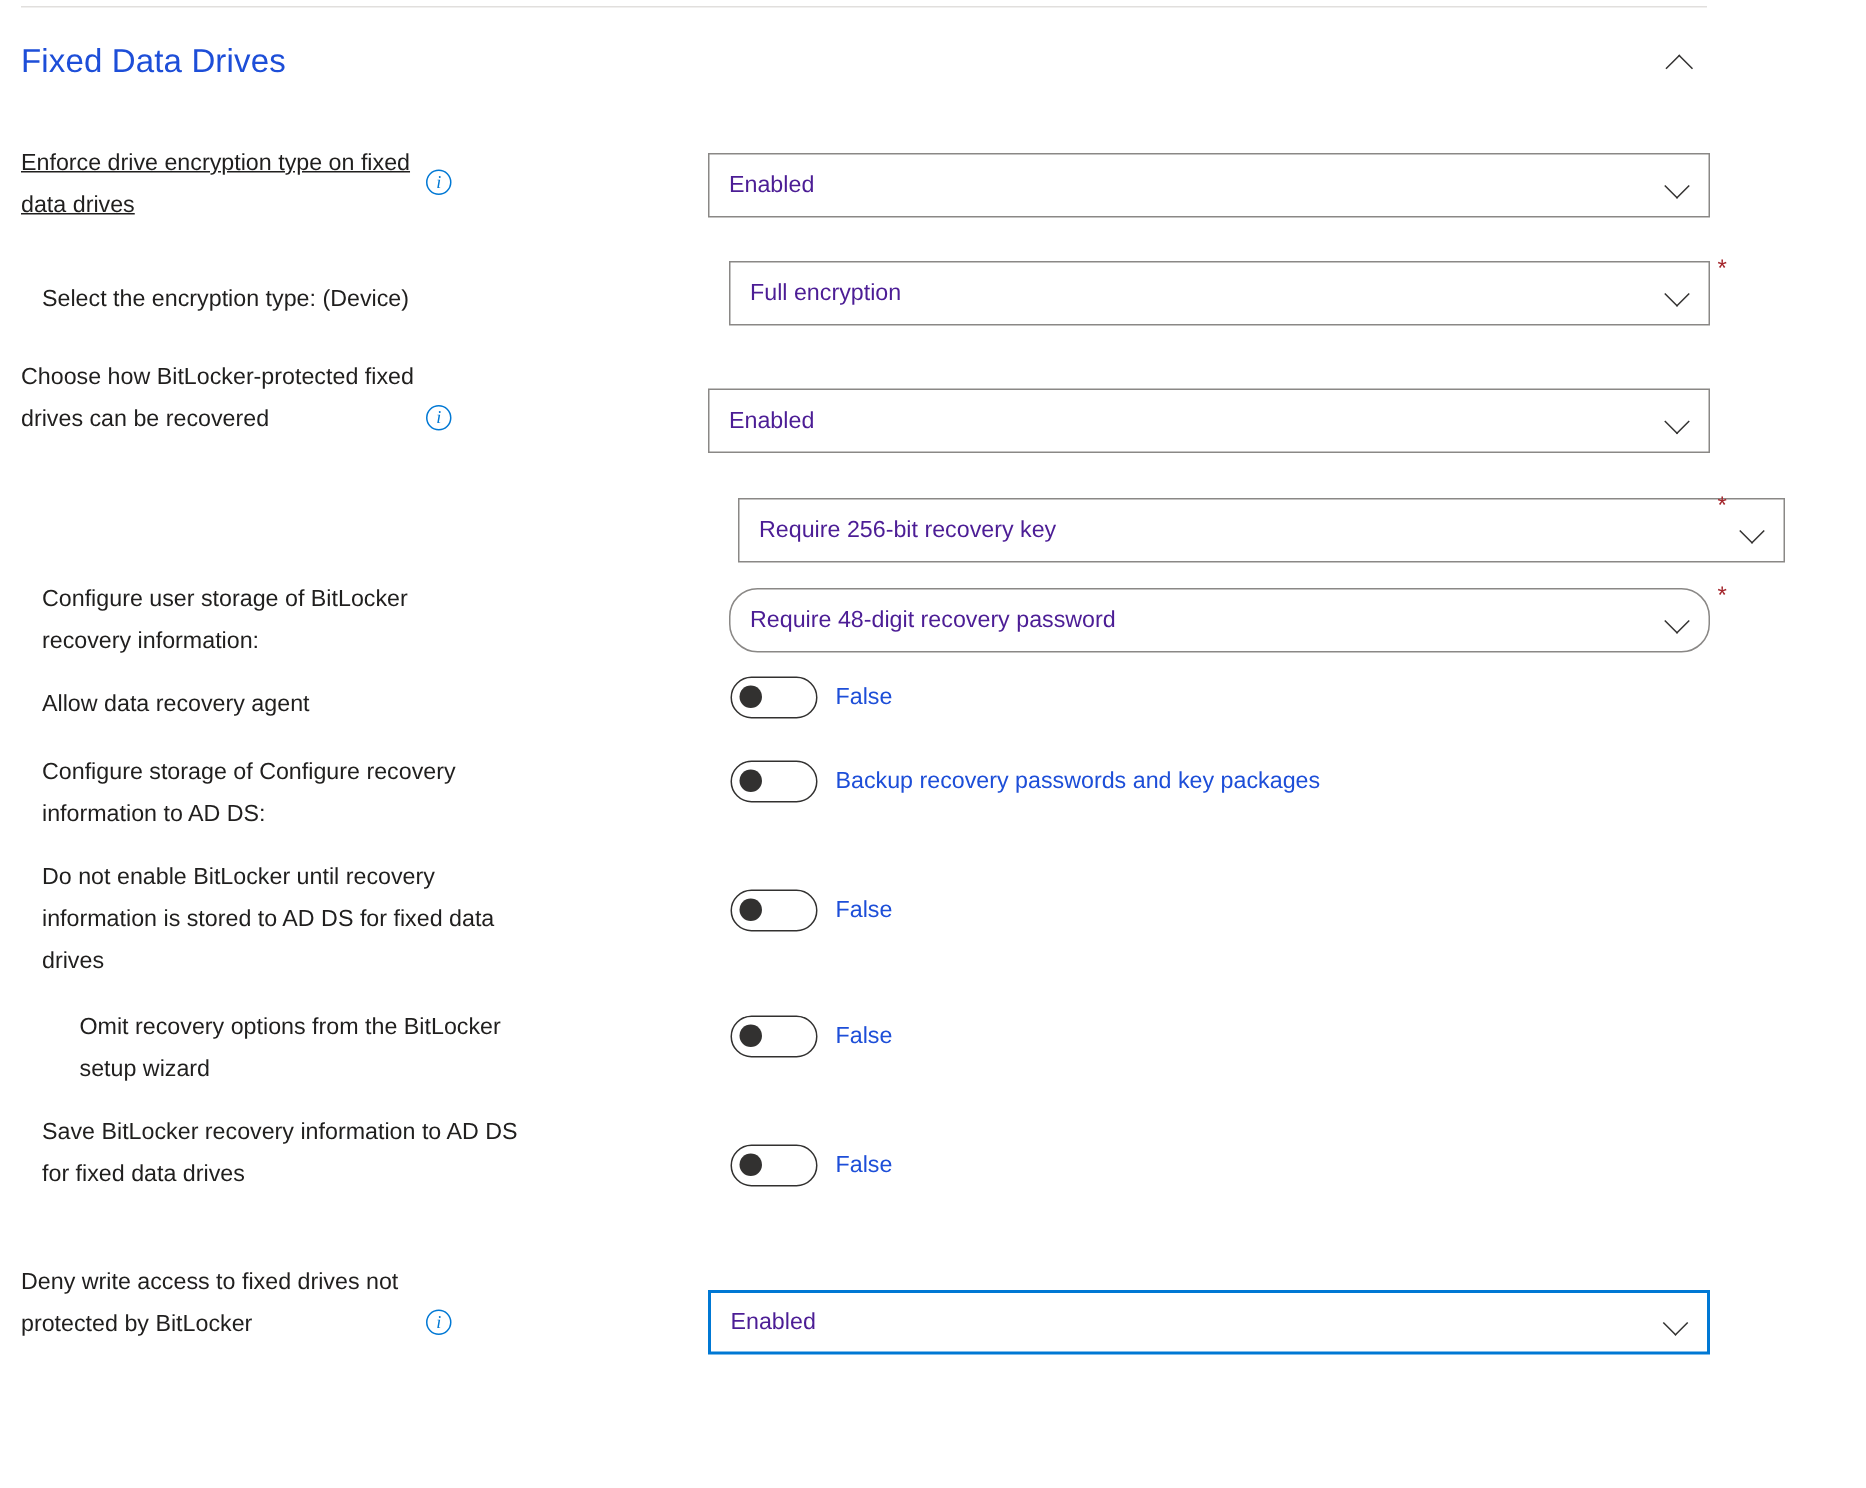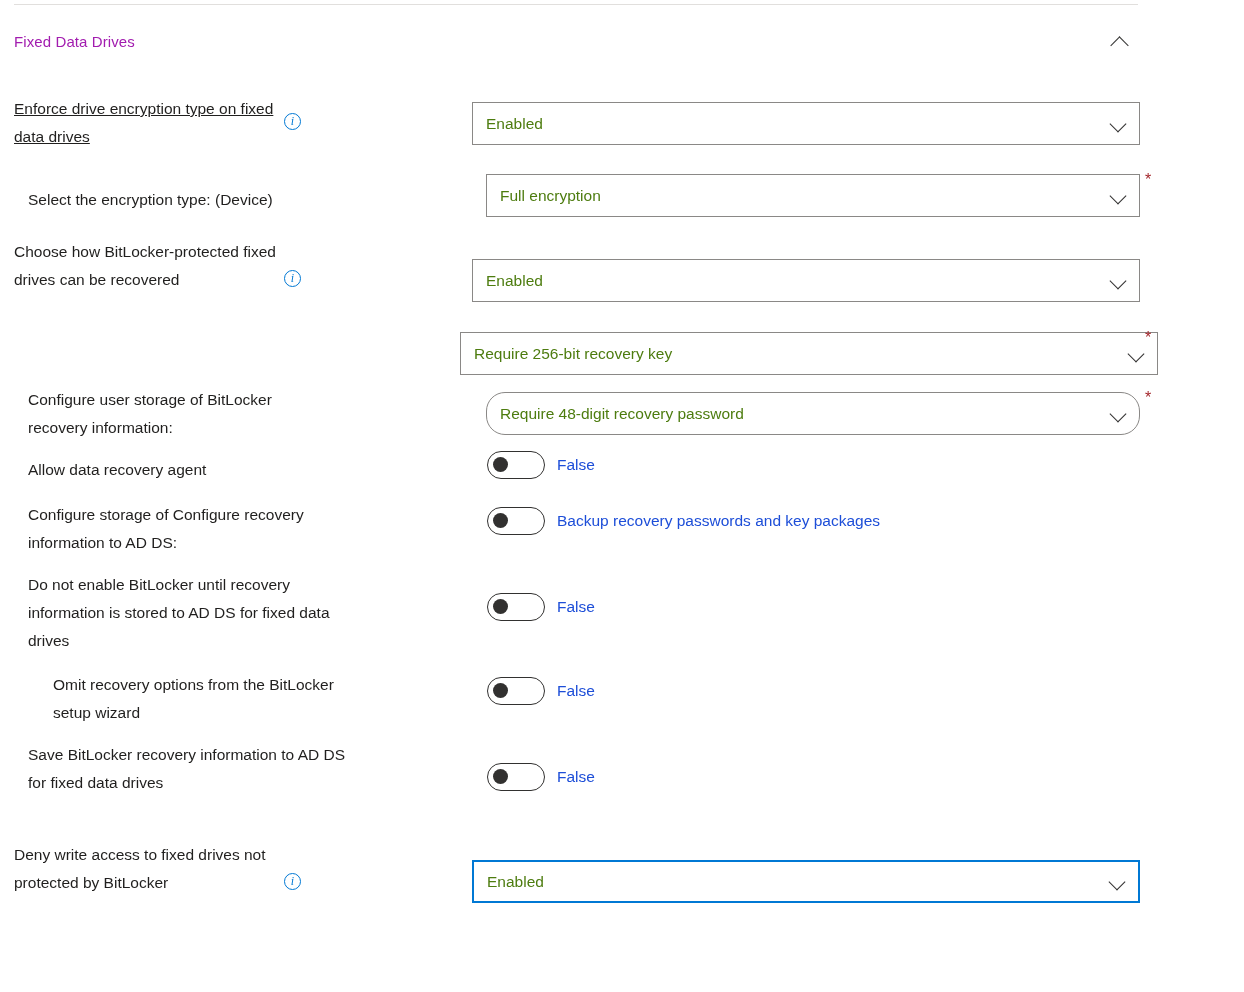--- a/index.html
+++ b/index.html
@@ -24,22 +24,22 @@
   }
   
   .section-header {
     position: absolute;
     left: 14px; top: 24px;
     width: 1124px; height: 34px;
     display: flex; align-items: center; justify-content: space-between;
     cursor: pointer;
   }
   .section-title {
-    font-size: 15px;
-    color: #a21caf;
+    font-size: 22px;
+    color: #1d4ed8;
     letter-spacing: 0.1px;
   }
   .chevron-up {
     width: 26px; height: 26px;
     position: relative;
     margin-right: 4px;
   }
   .chevron-up::before {
     content: "";
     position: absolute;
@@ -80,21 +80,21 @@
   
   .dropdown {
     position: absolute;
     height: 43px;
     border: 1px solid #8a8886;
     background: #ffffff;
     display: flex;
     align-items: center;
     padding: 0 12px 0 13px;
     font-size: 15.5px;
-    color: #4d7c0f;
+    color: #4c1d95;
     cursor: pointer;
   }
   .dropdown.focused {
     border: 2px solid #0078d4;
   }
   .dropdown .value {
     flex: 1;
     white-space: nowrap;
     overflow: hidden;
     text-overflow: ellipsis;
@@ -177,21 +177,21 @@
   <div class="row">
     <div class="label" style="left:14px; top:238px; width:262px;">Choose how BitLocker-protected fixed drives can be recovered</div>
     <div class="info-icon" style="left:284px; top:270px;">i</div>
     <div class="dropdown" style="left:472px; top:259px; width:668px;">
       <span class="value">Enabled</span>
       <span class="caret"></span>
     </div>
   </div>
 
   <div class="row">
-    <div class="dropdown" style="left:460px; top:332px; width:698px;">
+    <div class="dropdown" style="left:492px; top:332px; width:698px;">
       <span class="value">Require 256-bit recovery key</span>
       <span class="caret"></span>
     </div>
     <div class="req-star" style="left:1145px; top:330px;">*</div>
   </div>
 
   <div class="row">
     <div class="label" style="left:28px; top:386px; width:290px;">Configure user storage of BitLocker recovery information:</div>
     <div class="dropdown" style="left:486px; top:392px; width:654px;border-radius:19px;">
       <span class="value">Require 48-digit recovery password</span>

